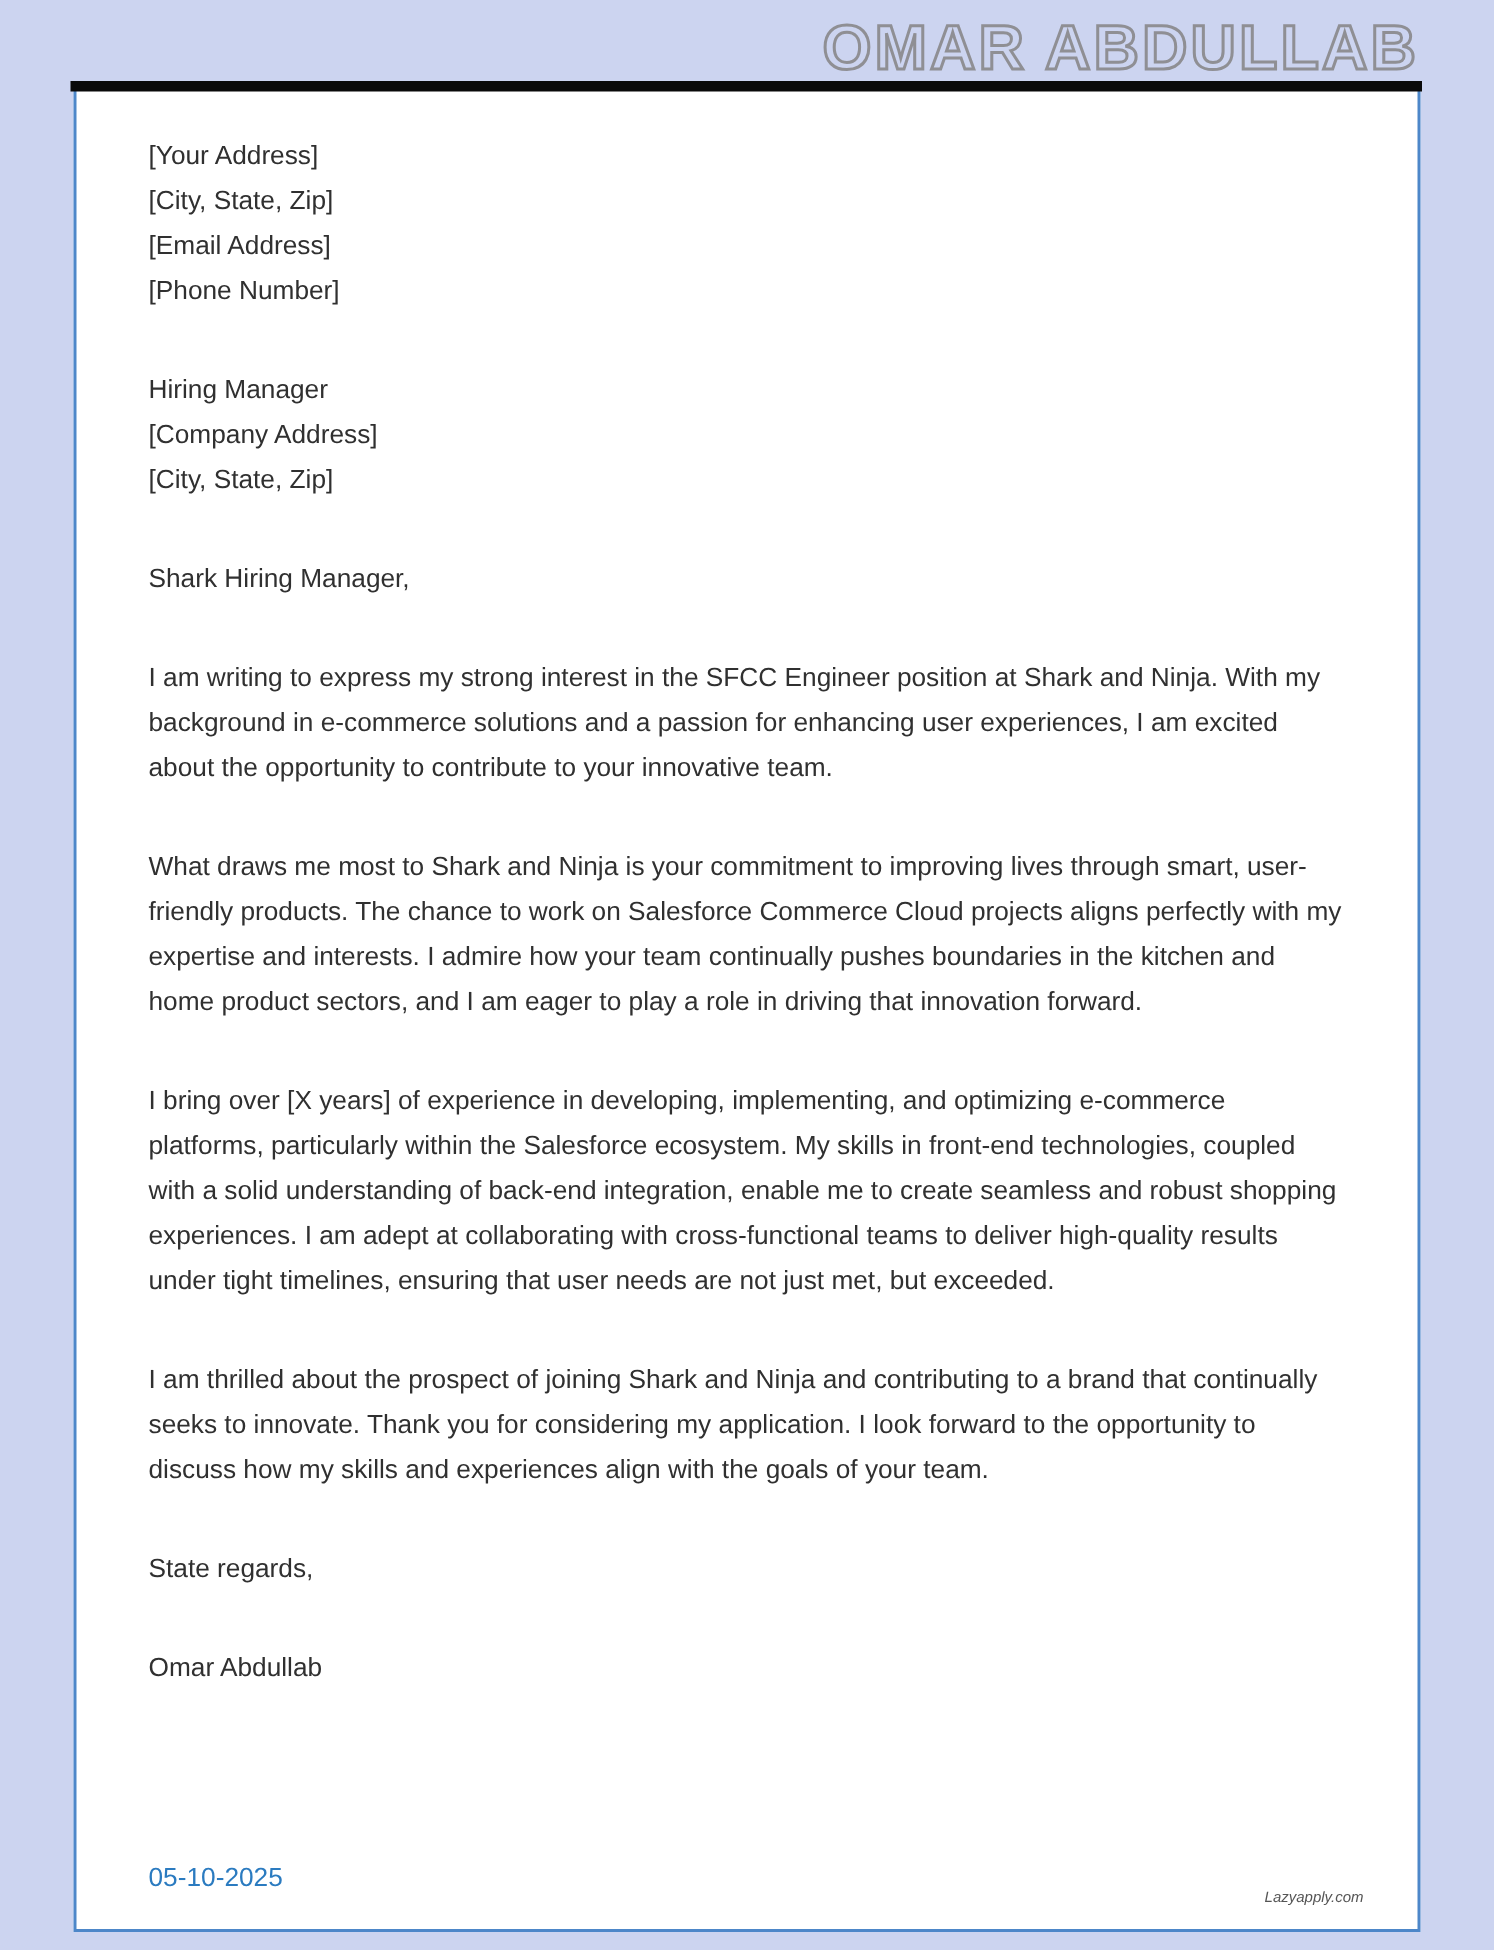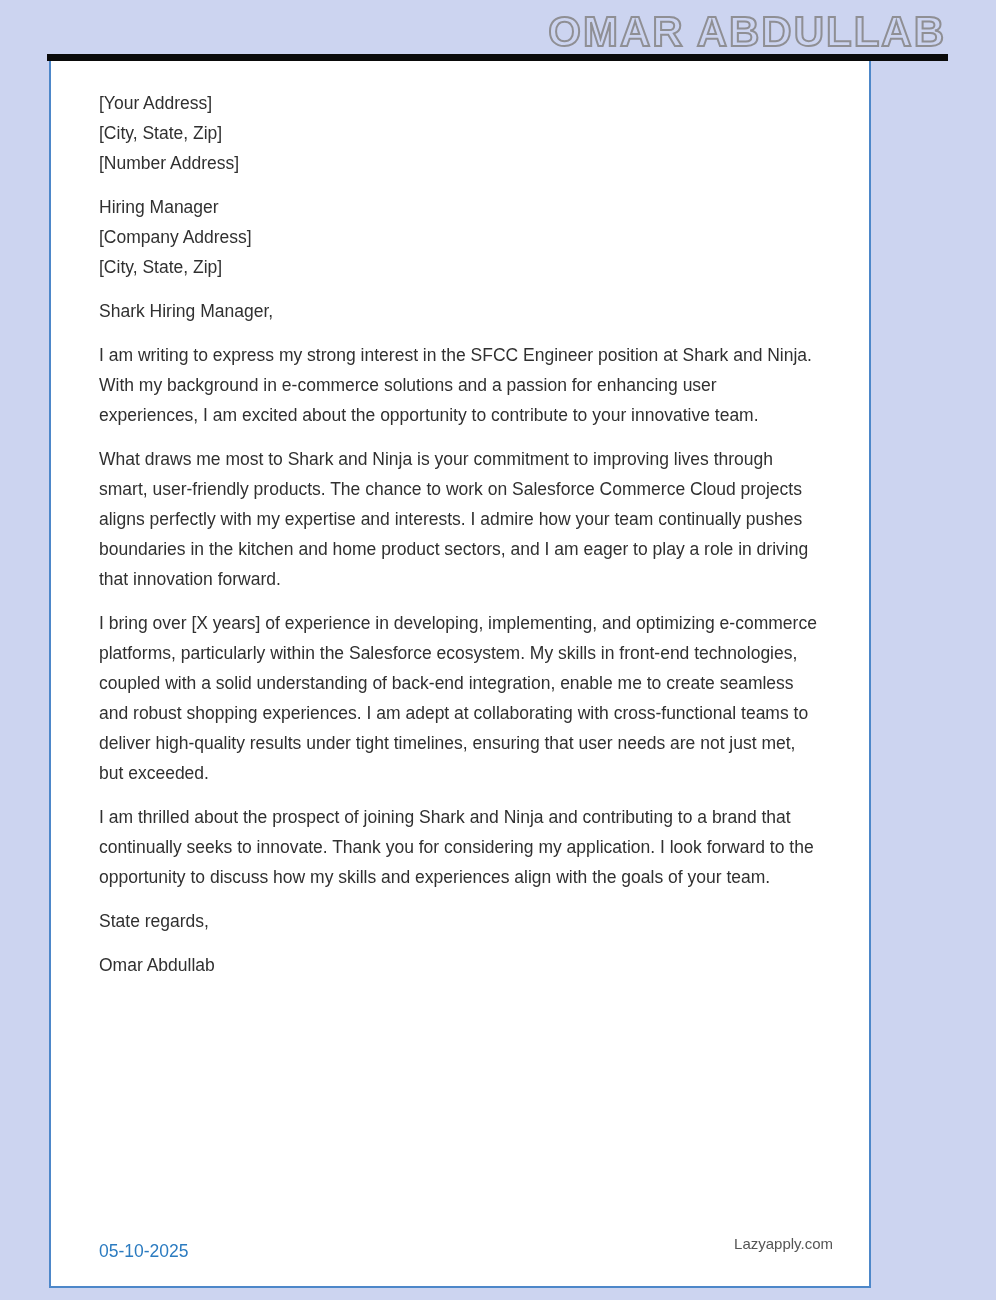--- a/index.html
+++ b/index.html
@@ -34,60 +34,62 @@
   .top-bar{
     position:absolute;
     left:47px; top:54px;
     width:901px; height:7px;
     background:var(--bar);
     z-index:3;
   }
   .page{
     position:absolute;
     left:49px; top:58px;
-    width:822px; height:1230px;
+    width:898px; height:1230px;
     background:#ffffff;
     border:2px solid var(--page-border);
   }
   .content{
     position:absolute;
     left:48px; top:28px; right:50px;
     color:var(--text);
     font-size:17.5px;
     line-height:30px;
   }
   .block{ margin:0 0 0 0; }
-  .block + .block{ margin-top:14px; }
+  .block + .block{ margin-top:36px; }
   .addr-line{ margin:0; }
   .footer-date{
     position:absolute;
     left:48px; bottom:24px;
     color:var(--date);
     font-size:17.5px;
   }
   .footer-brand{
     position:absolute;
-    right:36px; bottom:34px;
+    right:36px; bottom:15px;
     color:var(--brand);
-    font-size:15px;
+    font-size:10px;
+    font-style:italic;
   }
 </style>
 </head>
 <body>
 
 <div class="header-name">OMAR ABDULLAB</div>
 <div class="top-bar"></div>
 
 <div class="page">
   <div class="content">
 
     <div class="block">
       <p class="addr-line">[Your Address]</p>
       <p class="addr-line">[City, State, Zip]</p>
-      <p class="addr-line">[Number Address]</p>
+      <p class="addr-line">[Email Address]</p>
+      <p class="addr-line">[Phone Number]</p>
     </div>
 
     <div class="block">
       <p class="addr-line">Hiring Manager</p>
       <p class="addr-line">[Company Address]</p>
       <p class="addr-line">[City, State, Zip]</p>
     </div>
 
     <p class="block">Shark Hiring Manager,</p>
 

